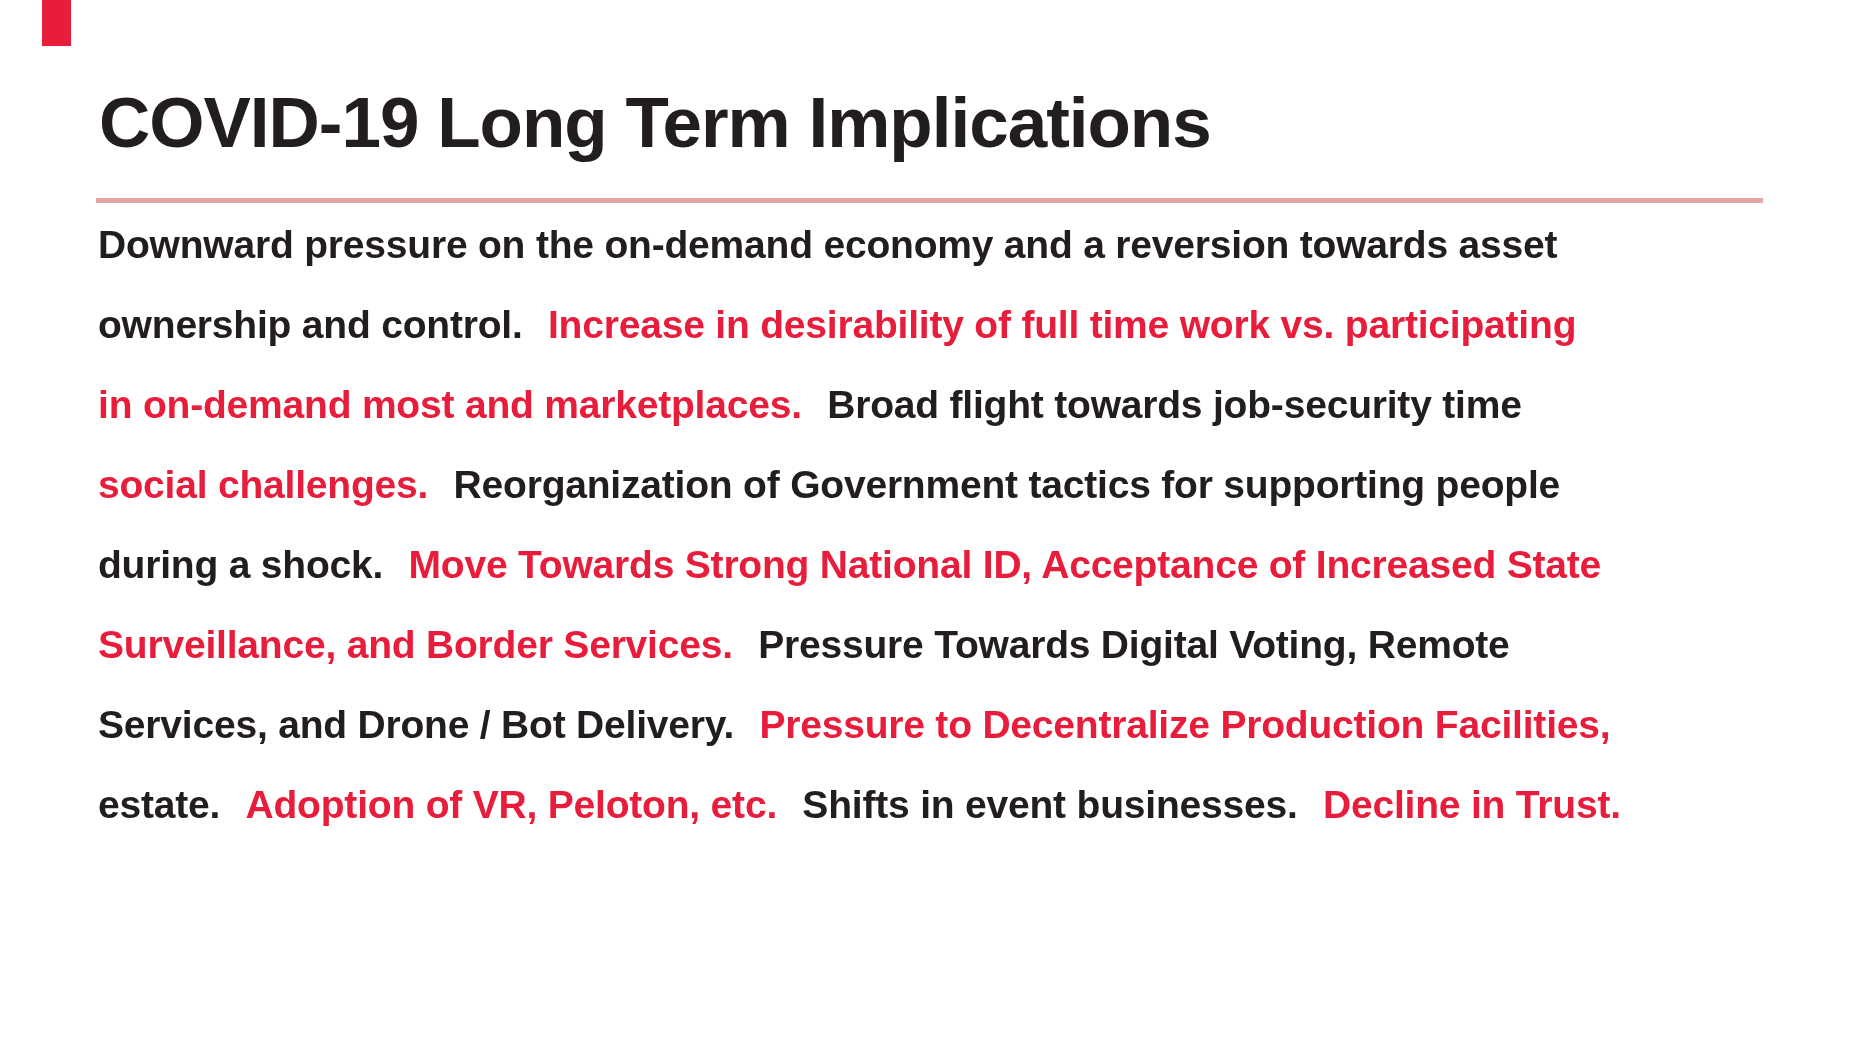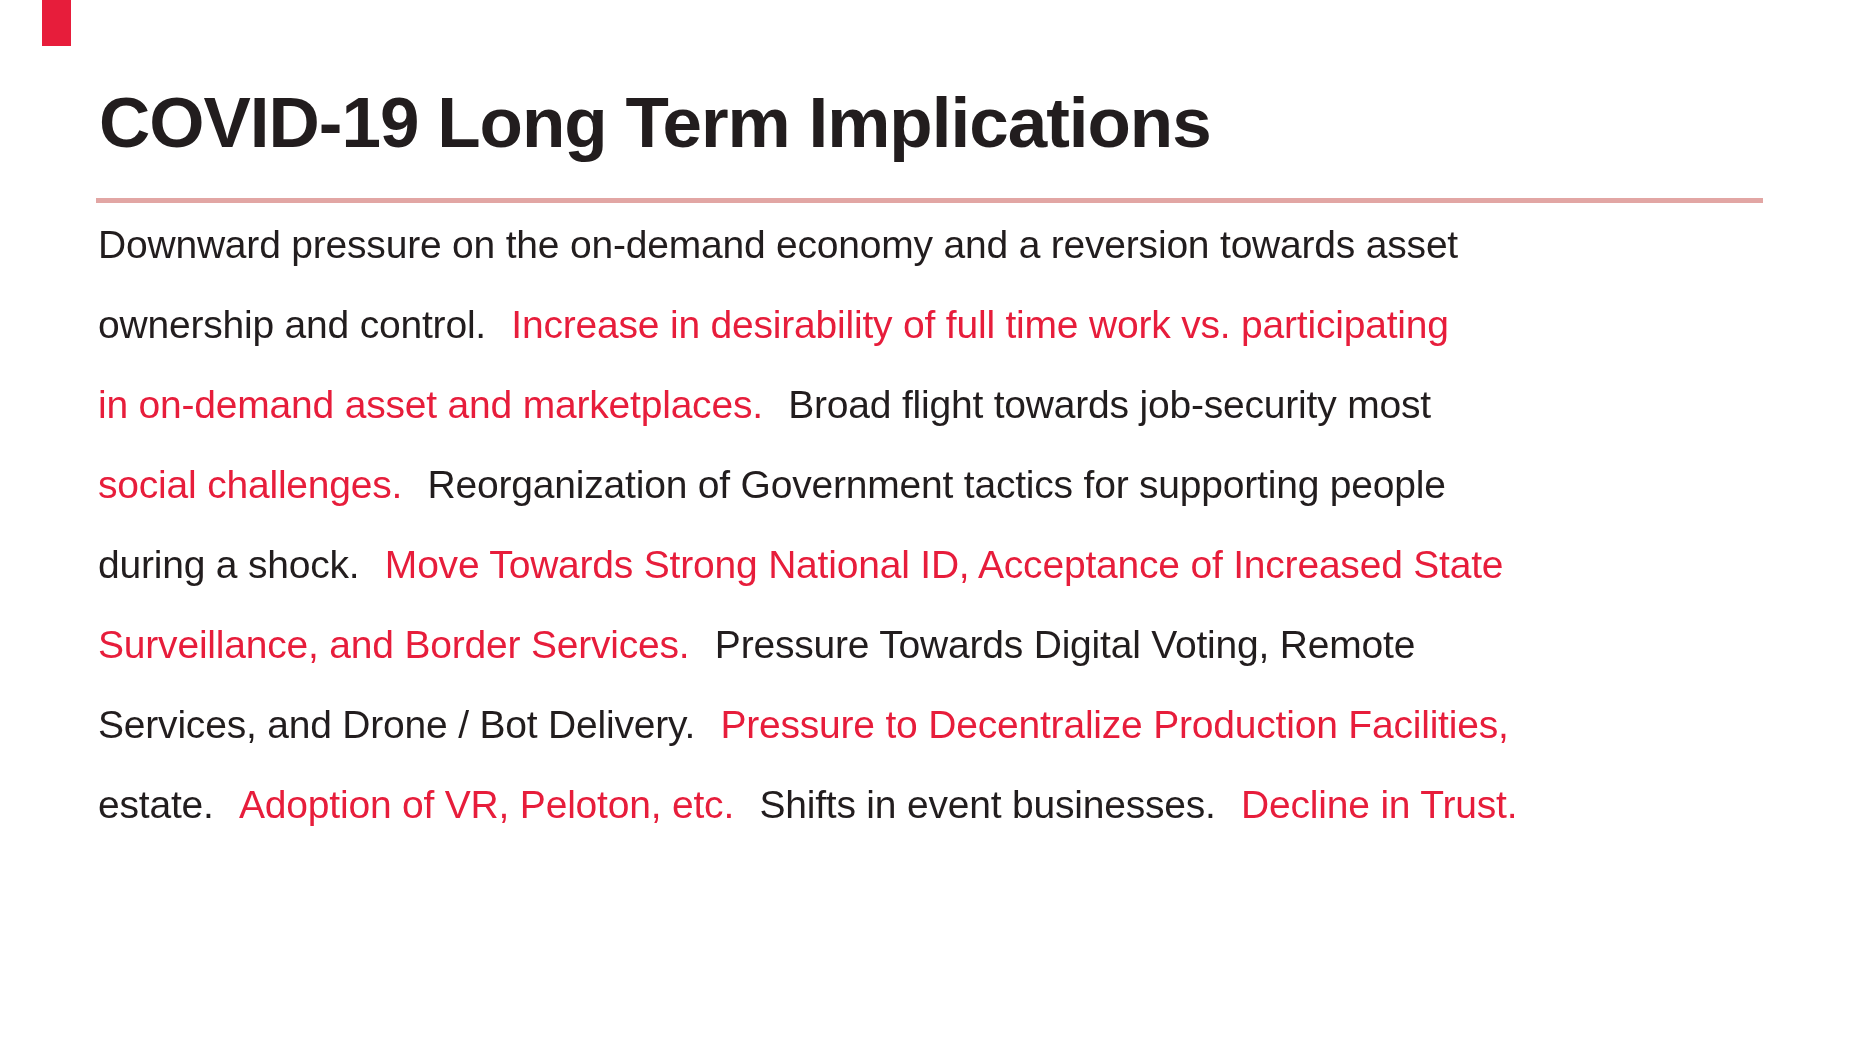--- a/index.html
+++ b/index.html
@@ -37,21 +37,21 @@
     top: 198px;
     width: 1667px;
     height: 5px;
     background: var(--pink, #e2a6a4);
   }
   .body-text {
     position: absolute;
     left: 98px;
     top: 205px;
     font-size: 39px;
-    font-weight: 400;
+    font-weight: 700;
     letter-spacing: -0.2px;
     color: var(--black, #221d1e);
   }
   .line {
     height: 80px;
     line-height: 80px;
     white-space: nowrap;
   }
   .seg.black { color: var(--black, #221d1e); }
   .seg.red   { color: var(--red, #e71d3b); text-align: center; }
@@ -60,20 +60,20 @@
 </head>
 <body>
 
 <div class="slide">
   <div class="corner-block"></div>
   <h1 class="title">COVID-19 Long Term Implications</h1>
   <div class="divider"></div>
   <div class="body-text" id="body-text">
       <div class="line"><span class="seg black">Downward pressure on the on-demand economy and a reversion towards asset</span></div>
       <div class="line"><span class="seg black">ownership and control.</span><span class="seg red">Increase in desirability of full time work vs. participating</span></div>
-      <div class="line"><span class="seg red">in on-demand asset and marketplaces.</span><span class="seg black">Broad flight towards job-security most</span></div>
+      <div class="line"><span class="seg red">in on-demand most and marketplaces.</span><span class="seg black">Broad flight towards job-security time</span></div>
       <div class="line"><span class="seg red">social challenges.</span><span class="seg black">Reorganization of Government tactics for supporting people</span></div>
       <div class="line"><span class="seg black">during a shock.</span><span class="seg red">Move Towards Strong National ID, Acceptance of Increased State</span></div>
       <div class="line"><span class="seg red">Surveillance, and Border Services.</span><span class="seg black">Pressure Towards Digital Voting, Remote</span></div>
       <div class="line"><span class="seg black">Services, and Drone / Bot Delivery.</span><span class="seg red">Pressure to Decentralize Production Facilities,</span></div>
       <div class="line"><span class="seg black">estate.</span><span class="seg red">Adoption of VR, Peloton, etc.</span><span class="seg black">Shifts in event businesses.</span><span class="seg red">Decline in Trust.</span></div>
     </div>
 </div>
 
 </body></html>

